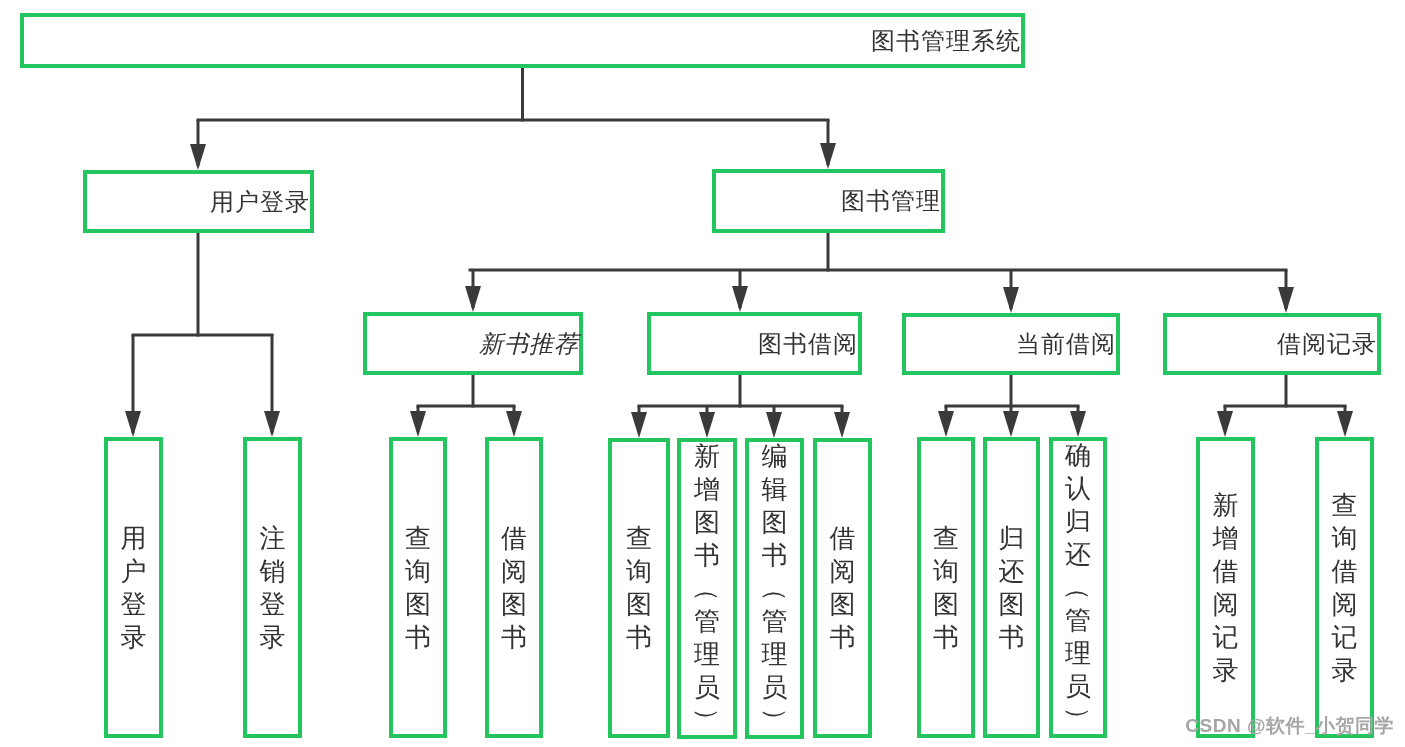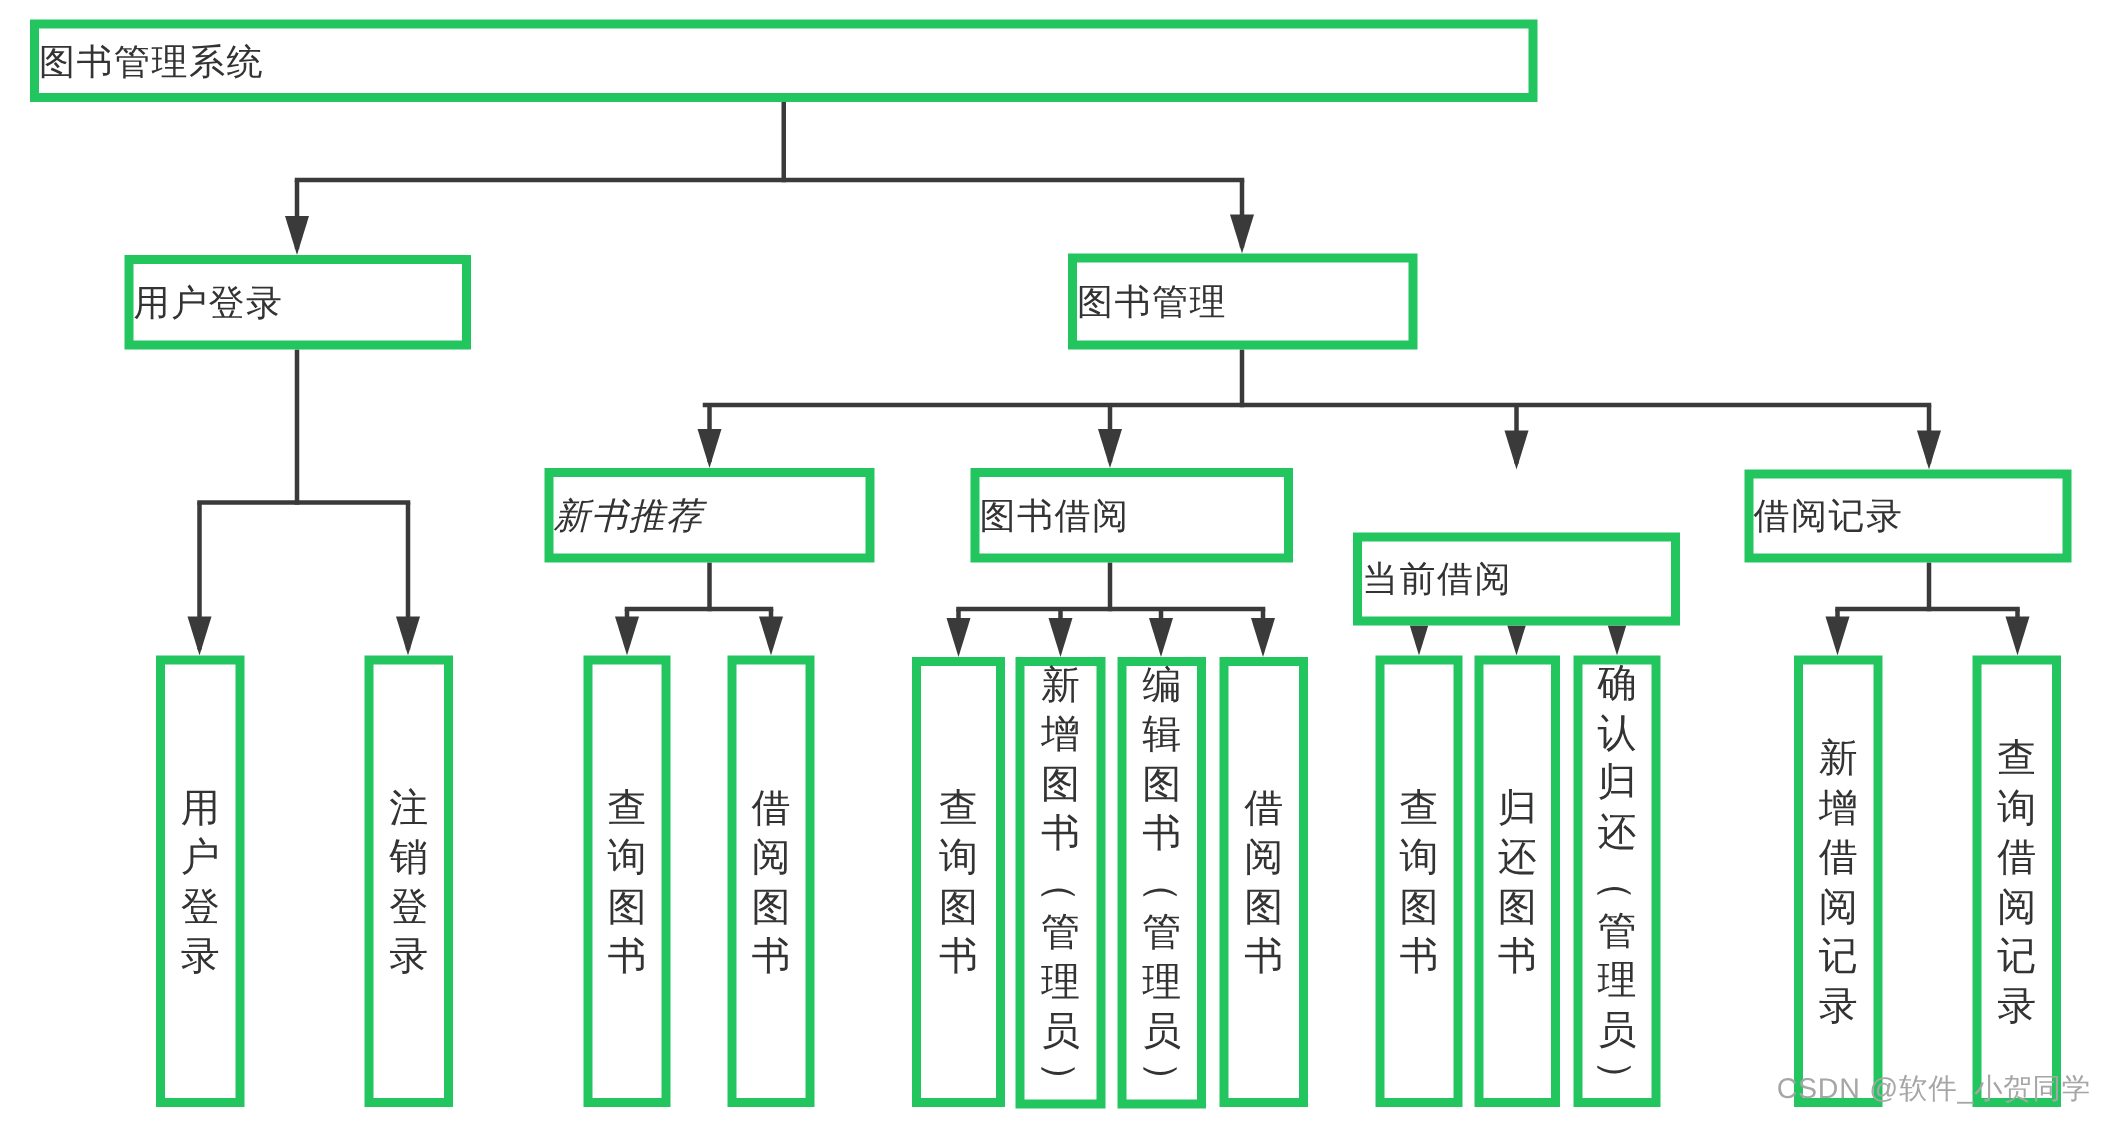--- a/index.html
+++ b/index.html
@@ -10,22 +10,22 @@
     font-family:"Liberation Sans","DejaVu Sans",sans-serif;
     overflow:hidden;
   }
   #wires{position:absolute;left:0;top:0;width:1405px;height:747px;}
   .ln{stroke:#3a3a3a;stroke-width:3;fill:none;}
   .ar{fill:#3a3a3a;stroke:none;}
   .node{
     position:absolute;
     box-sizing:border-box;
     background:#ffffff;
-    border:6px solid #22c55e;
-    display:flex;align-items:center;justify-content:flex-start;
+    border:4px solid #22c55e;
+    display:flex;align-items:center;justify-content:flex-end;
     color:#333333;
   }
   .hnode{font-size:24px;letter-spacing:1px;white-space:nowrap;}
   .vnode{padding:2px 0;}
   .vtext{
     display:flex;flex-direction:column;
     align-items:center;justify-content:center;
     width:100%;height:100%;
   }
   .vtext span{
@@ -33,20 +33,21 @@
     font-size:26px;text-align:center;
   }
   .vtext span.rot{transform:rotate(90deg);}
   #watermark{
     position:absolute;
     right:11px;bottom:8px;
     font-size:19px;
     color:#a6a6a6;
     letter-spacing:0.5px;
     white-space:nowrap;
+    font-weight:bold;
   }
 </style>
 </head>
 <body>
 
 <div id="canvas">
 
   <svg id="wires" xmlns="http://www.w3.org/2000/svg" width="1405" height="747" viewBox="0 0 1405 747">
 
     <line class="ln" x1="522.5" y1="66" x2="522.5" y2="121.5"></line>
@@ -119,21 +120,21 @@
   <div class="node hnode" style="left:83px;top:170px;width:231px;height:63px;">
     <span>用户登录</span>
   </div>
 
   <div class="node hnode" style="left:363px;top:312px;width:220px;height:63px;font-style:italic;">
     <span>新书推荐</span>
   </div>
   <div class="node hnode" style="left:633px;top:312px;width:215px;height:63px;margin-left:14px;">
     <span>图书借阅</span>
   </div>
-  <div class="node hnode" style="left:902px;top:313px;width:218px;height:62px;margin-top:42px;">
+  <div class="node hnode" style="left:902px;top:313px;width:218px;height:62px;">
     <span>当前借阅</span>
   </div>
   <div class="node hnode" style="left:1163px;top:313px;width:218px;height:62px;">
     <span>借阅记录</span>
   </div>
 
   <div class="node vnode" style="left:104px;top:437px;width:59px;height:301px;">
     <div class="vtext">
         <span>用</span>
         <span>户</span>

